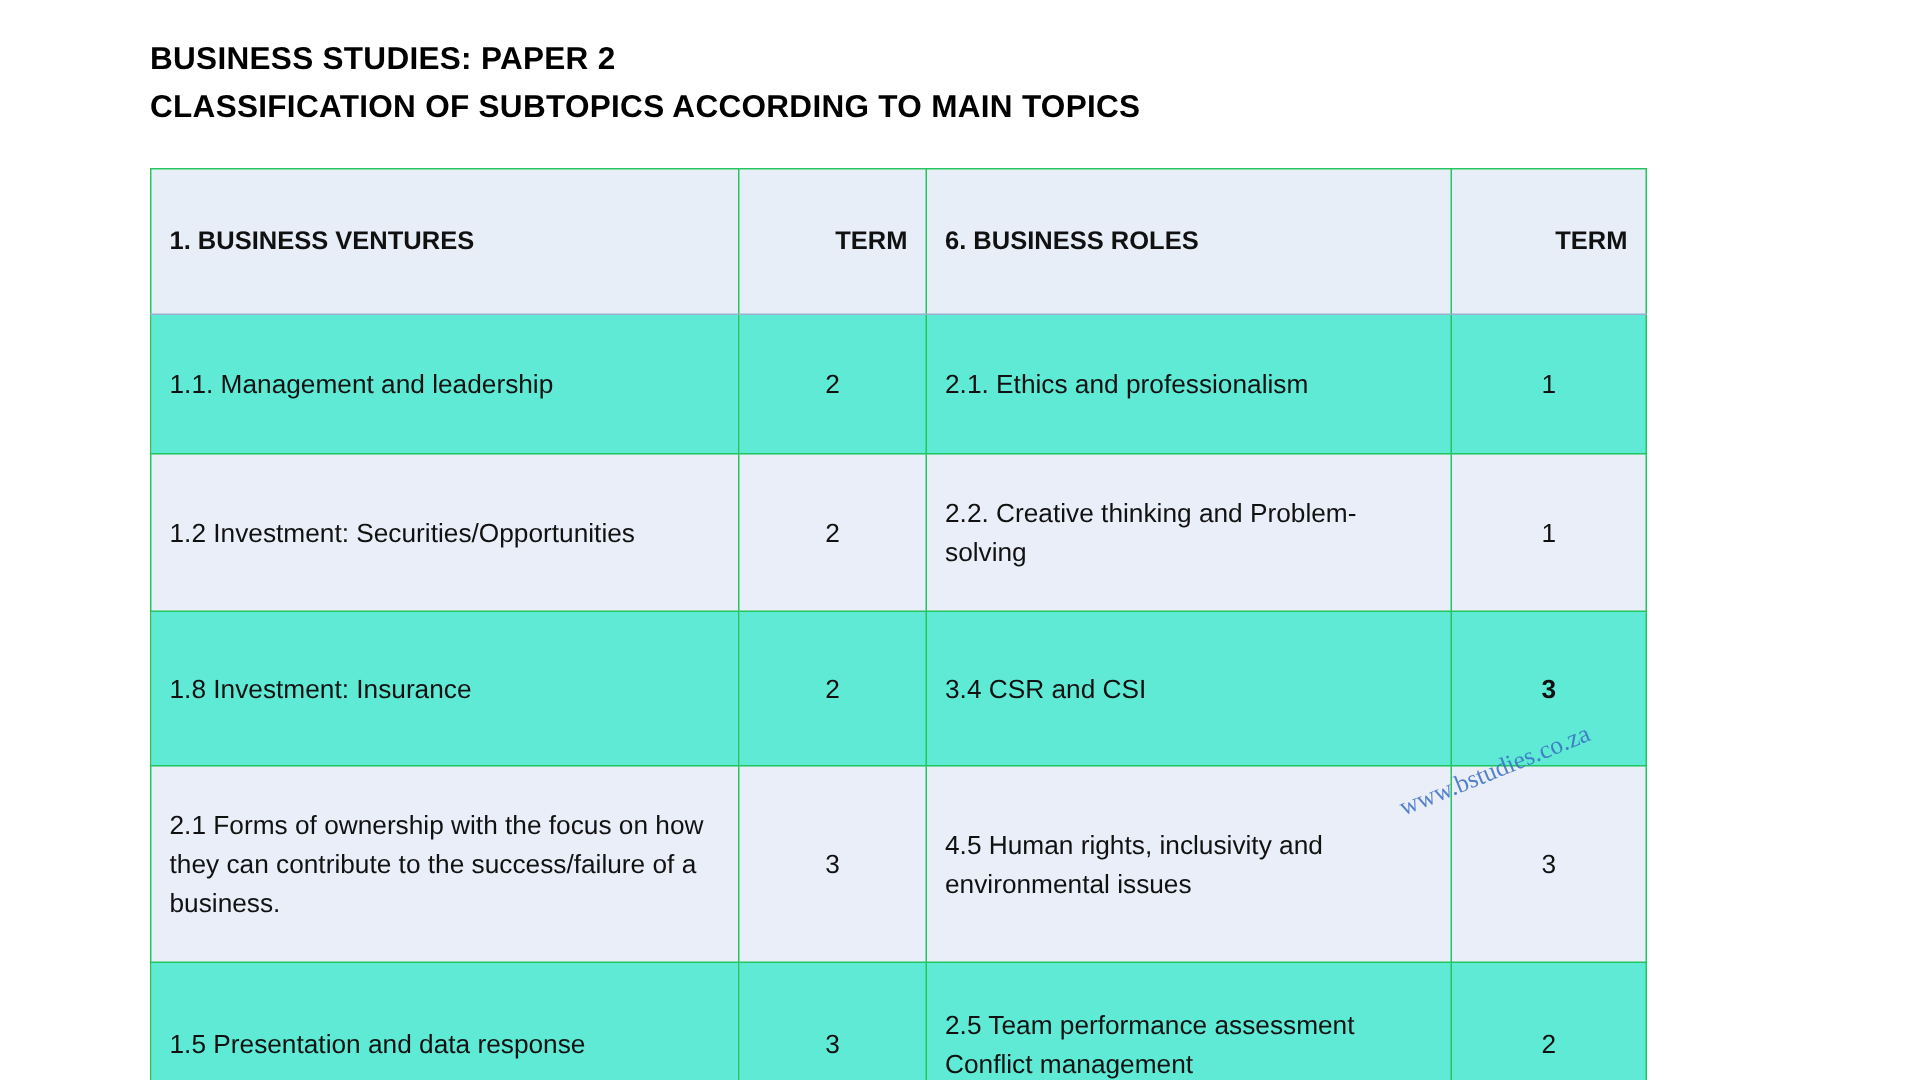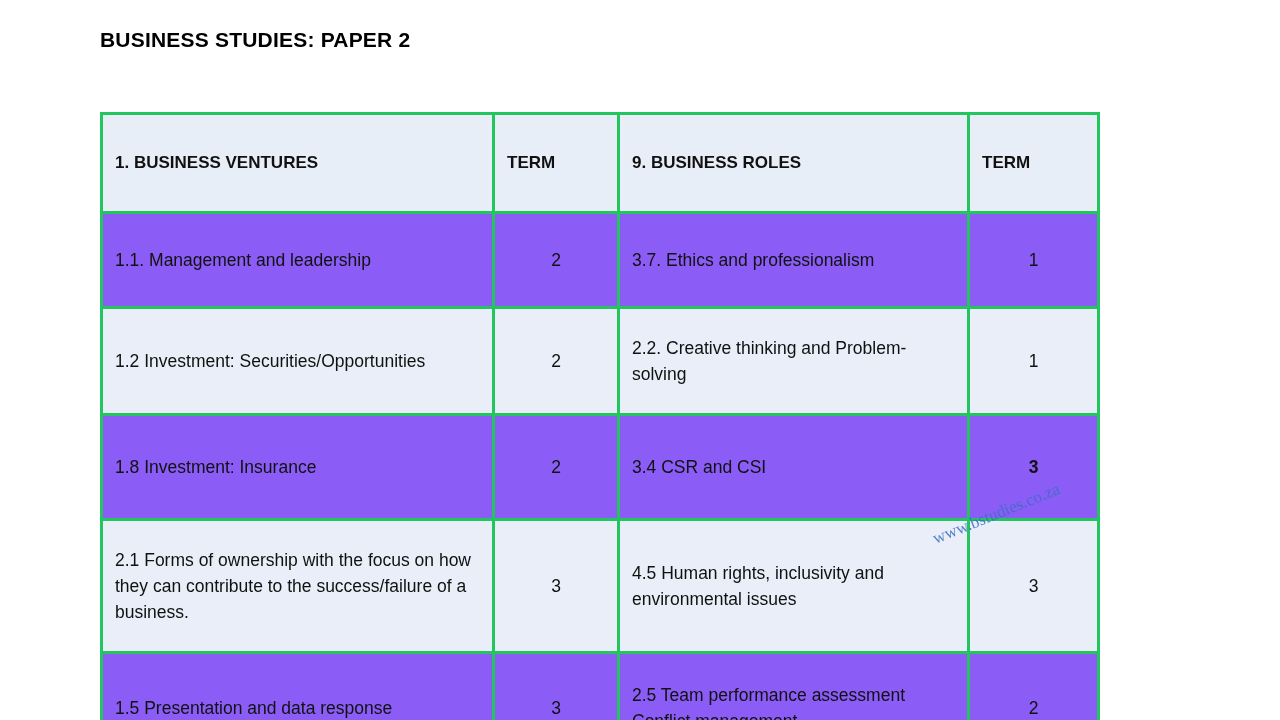--- a/index.html
+++ b/index.html
@@ -42,44 +42,44 @@
     left: 100px;
     top: 112px;
     width: 997px;
   }
   table.classification {
     border-collapse: collapse;
     width: 997px;
     table-layout: fixed;
   }
   table.classification td {
-    border: 3px solid #22c55e;
+    border: 1px solid #22c55e;
     vertical-align: middle;
     padding: 10px 12px;
     font-size: 17.5px;
     line-height: 26px;
     color: #111111;
   }
   col.c1 { width: 392px; }
   col.c2 { width: 125px; }
   col.c3 { width: 350px; }
   col.c4 { width: 130px; }
 
   tr.head td {
     background: #e8eef8;
     font-weight: bold;
     font-size: 17px;
     height: 76px;
     border-bottom: 1px solid #9aafcd;
   }
   tr.head td.term {
-    text-align: left;
+    text-align: right;
   }
   tr.row-dark td {
-    background: #8b5cf6;
+    background: #5eead4;
   }
   tr.row-light td {
     background: #e9eef8;
   }
   td.term-val {
     text-align: center;
     font-size: 19px;
   }
   td.term-val.bold {
     font-weight: bold;
@@ -104,42 +104,43 @@
     white-space: nowrap;
   }
 </style>
 </head>
 <body>
 
 <div class="page">
 
   <div class="heading-block">
     <div class="heading-line">BUSINESS STUDIES: PAPER 2</div>
+    <div class="heading-line">CLASSIFICATION OF SUBTOPICS ACCORDING TO MAIN TOPICS</div>
   </div>
 
   <div class="table-wrap">
     <table class="classification">
       <colgroup>
         <col class="c1">
           <col class="c2">
           <col class="c3">
           <col class="c4">
       </colgroup>
       <tbody>
         <tr class="head">
           <td>1. BUSINESS VENTURES</td>
           <td class="term">TERM</td>
-          <td>9. BUSINESS ROLES</td>
+          <td>6. BUSINESS ROLES</td>
           <td class="term">TERM</td>
         </tr>
 
         <tr class="row-dark r1">
           <td>1.1. Management and leadership</td>
           <td class="term-val">2</td>
-          <td>3.7. Ethics and professionalism</td>
+          <td>2.1. Ethics and professionalism</td>
           <td class="term-val">1</td>
         </tr>
 
         <tr class="row-light r2">
           <td>1.2 Investment: Securities/Opportunities</td>
           <td class="term-val">2</td>
           <td>2.2. Creative thinking and Problem-solving</td>
           <td class="term-val">1</td>
         </tr>
 

